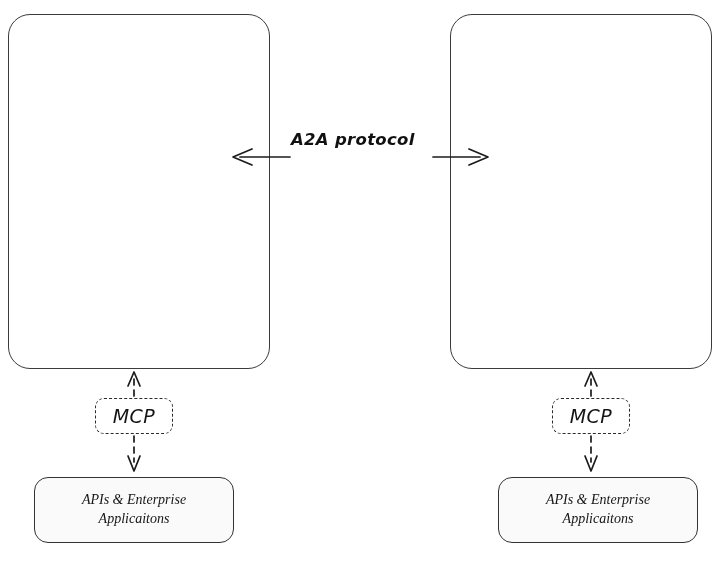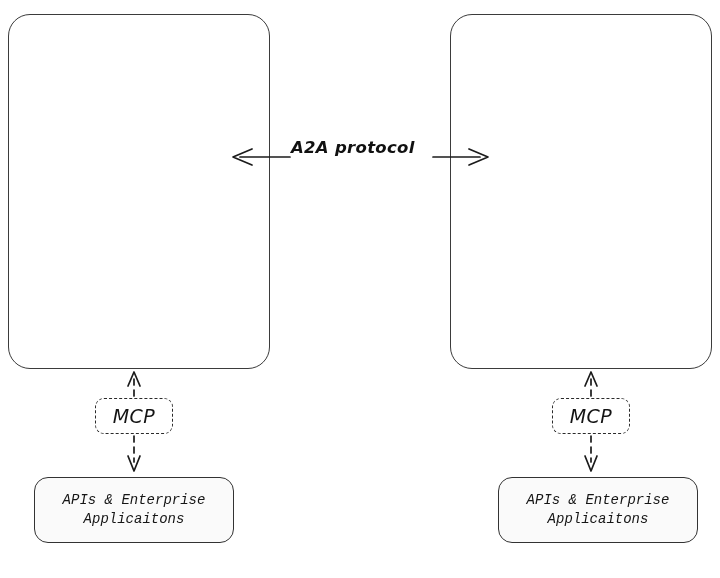--- a/index.html
+++ b/index.html
@@ -78,21 +78,21 @@
 
   
   .col-left  { left: 36px; width: 196px; }
   .col-right { left: 490px; width: 192px; }
 
   .row-1 { top: 131px; height: 52px; }
   .row-2 { top: 203px; height: 60px; }
   .row-3 { top: 287px; height: 60px; }
 
   
-  #a2a-group { position: absolute; left: 228px; top: 138px; width: 268px; height: 40px; z-index: 4; text-decoration: underline; }
+  #a2a-group { position: absolute; left: 228px; top: 130px; width: 268px; height: 40px; z-index: 4; text-decoration: underline; }
   #a2a-label {
     position: absolute;
     left: 63px;
     top: 0px;
     font-family: "DejaVu Sans", sans-serif;
     font-size: 16.5px;
     font-style: italic;
     font-weight: 600;
     color: #111111;
     white-space: nowrap;
@@ -126,21 +126,21 @@
     width: 200px;
     height: 66px;
     top: 477px;
     border: 1.6px solid #333333;
     border-radius: 14px;
     background: #fafafa;
     display: flex;
     align-items: center;
     justify-content: center;
     text-align: center;
-    font-family: Liberation Mono, monospace;
+    font-family: Liberation Serif, serif;
     font-size: 14px;
     font-style: italic;
     color: #151515;
     line-height: 1.35;
     white-space: pre-line;
     padding: 11px 8px;
     z-index: 2;
   }
   #apis-left  { left: 34px; }
   #apis-right { left: 498px; }

